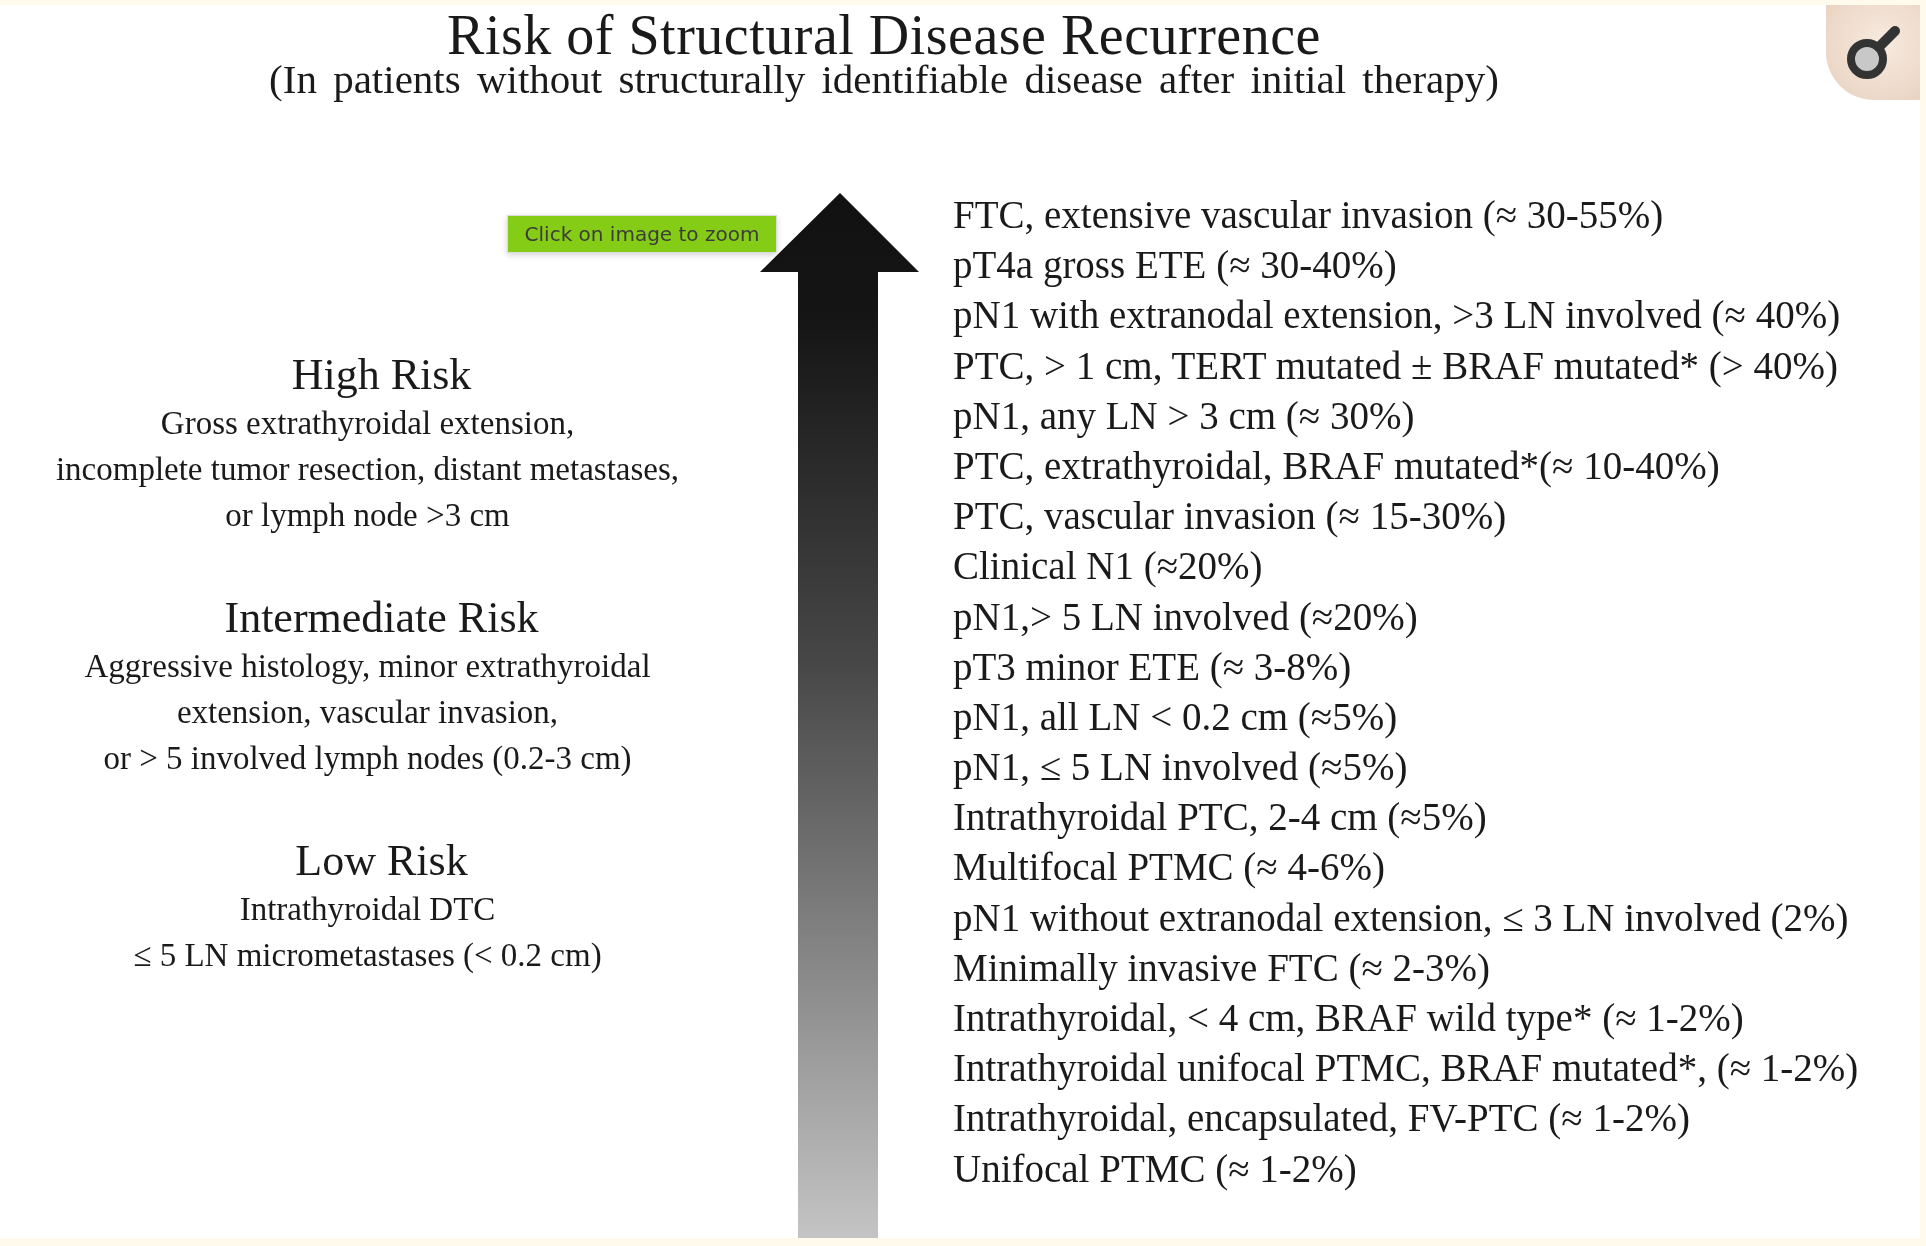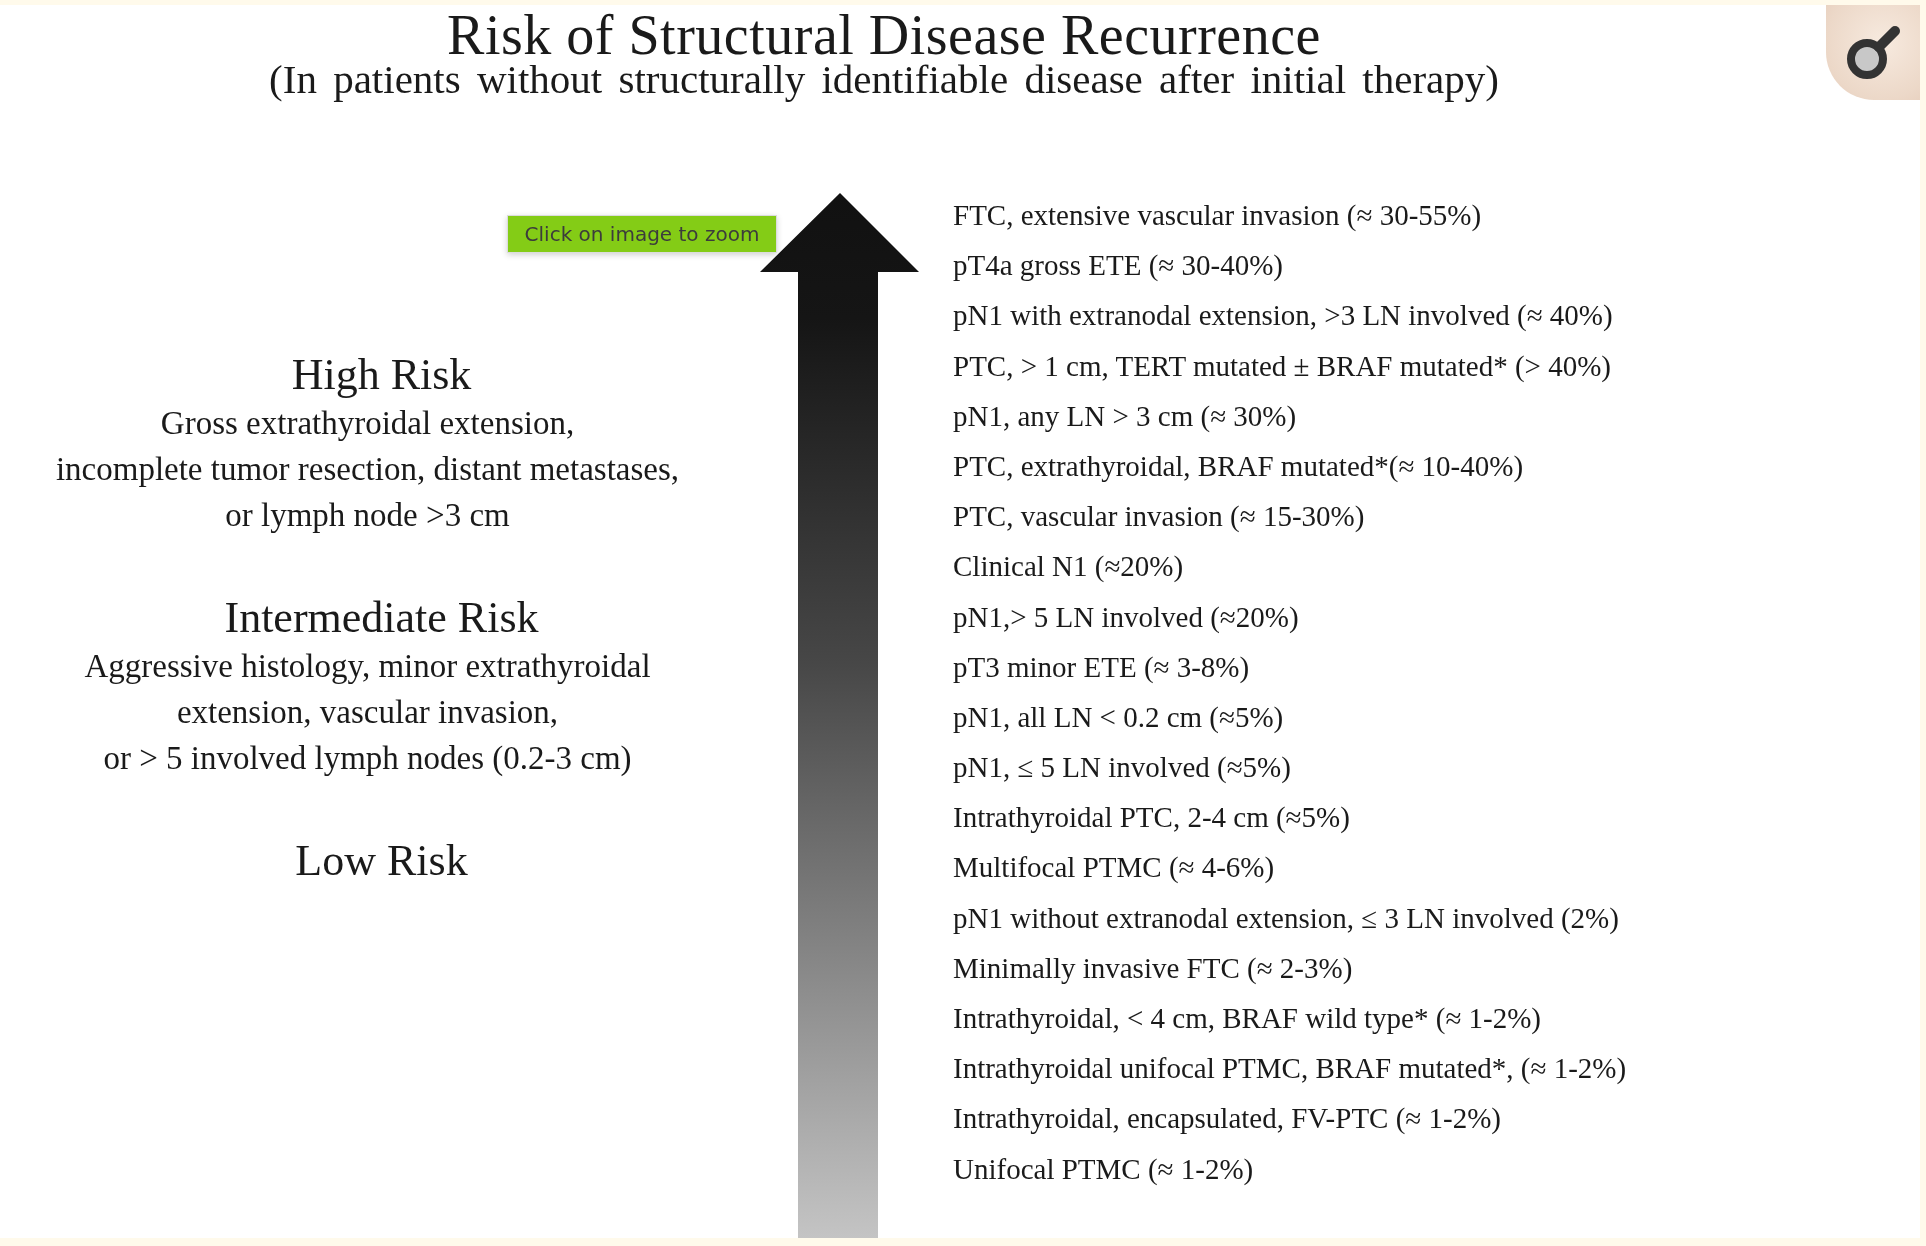--- a/index.html
+++ b/index.html
@@ -26,21 +26,21 @@
     word-spacing: 6px;
   }
   .risk-block {
     position: absolute; left: 0; width: 735px; text-align: center;
   }
   .risk-title { font-size: 44px; line-height: 50px; padding-left: 28px; }
   .risk-desc { font-size: 33px; line-height: 46px; white-space: pre-line; }
   .arrow { position: absolute; left: 760px; top: 188px; }
   .factors {
     position: absolute; left: 953px; top: 185px;
-    font-size: 29px; line-height: 50.2px; white-space: nowrap;
+    font-size: 39px; line-height: 50.2px; white-space: nowrap;
   }
   .factor { height: 50.2px; }
   .tooltip {
     position: absolute; left: 507px; top: 210px;
     width: 270px; height: 38px;
     background: #84cc16; border: 1px solid #dcdcdc;
     box-shadow: 0 2px 6px rgba(0,0,0,0.18);
     font-family: "DejaVu Sans", "Liberation Sans", sans-serif;
     font-size: 20px; color: #3c3c3c;
     display: flex; align-items: center; justify-content: center;
@@ -72,20 +72,22 @@
 
   <div class="risk-block" style="top:588px;">
     <div class="risk-title">Intermediate Risk</div>
     <div class="risk-desc">Aggressive histology, minor extrathyroidal
 extension, vascular invasion,
 or &gt; 5 involved lymph nodes (0.2-3 cm)</div>
   </div>
 
   <div class="risk-block" style="top:831px;">
     <div class="risk-title">Low Risk</div>
+    <div class="risk-desc">Intrathyroidal DTC
+≤ 5 LN micrometastases (&lt; 0.2 cm)</div>
   </div>
 
   <svg class="arrow" width="160" height="1045" viewBox="0 0 160 1045">
     <defs>
       <linearGradient id="arrowGrad" x1="0" y1="0" x2="0" y2="1">
         <stop offset="0" stop-color="#111111"></stop>
         <stop offset="0.12" stop-color="#151515"></stop>
         <stop offset="0.45" stop-color="#474747"></stop>
         <stop offset="0.75" stop-color="#8a8a8a"></stop>
         <stop offset="1" stop-color="#c4c4c4"></stop>

